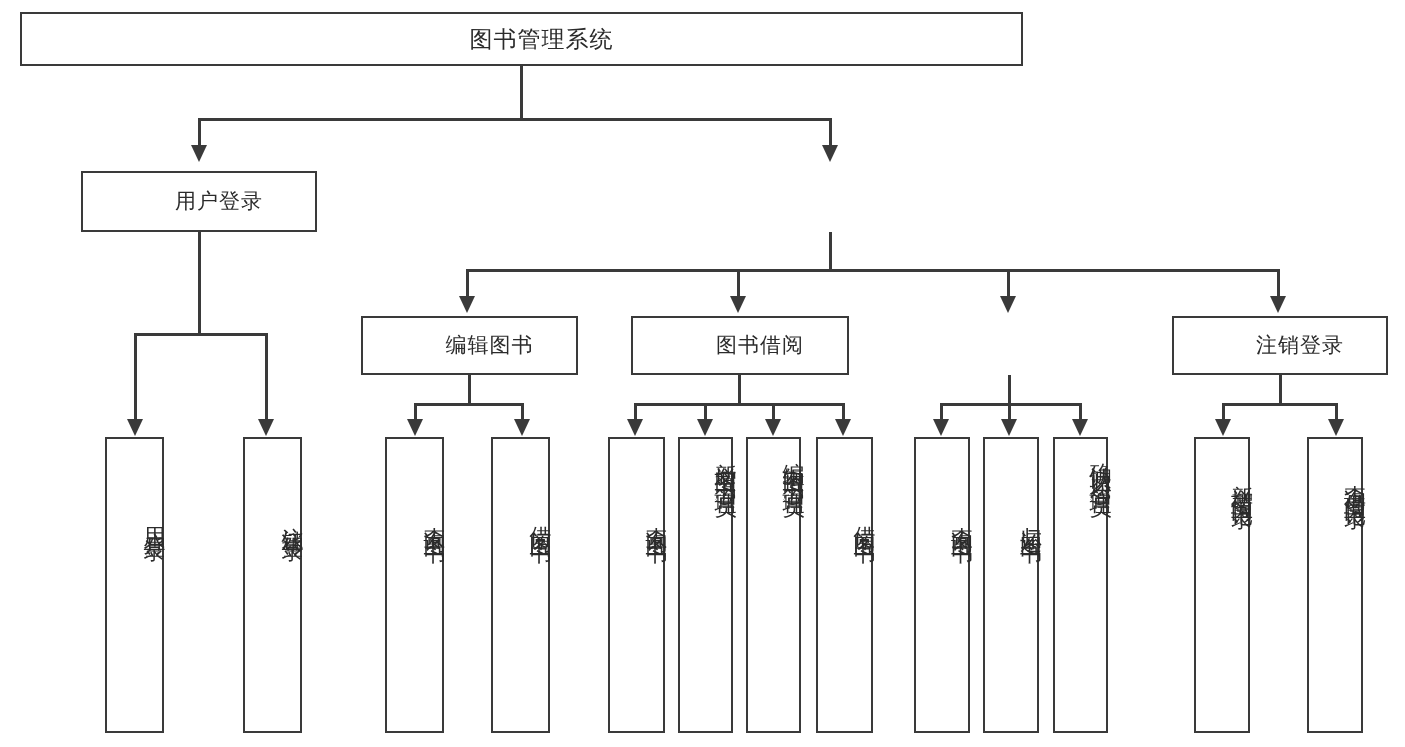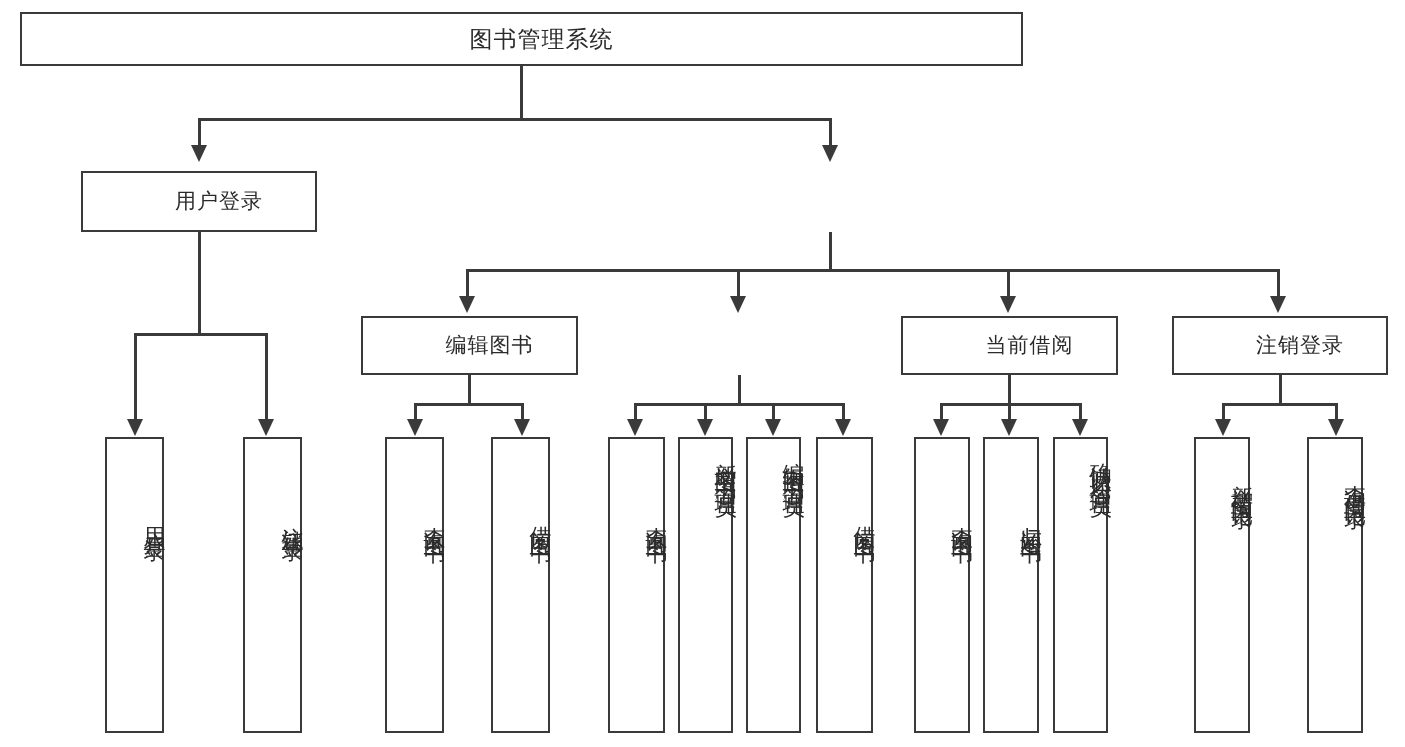--- a/index.html
+++ b/index.html
@@ -109,22 +109,22 @@
   <div class="ln v" style="left:1007px;top:269px;height:28px;"></div>
   <div class="ln v" style="left:1277px;top:269px;height:28px;"></div>
   <div class="arrow" style="left:459px;top:296px;"></div>
   <div class="arrow" style="left:730px;top:296px;"></div>
   <div class="arrow" style="left:1000px;top:296px;"></div>
   <div class="arrow" style="left:1270px;top:296px;"></div>
 
   <div class="node lvl3" style="left:361px;top:316px;width:217px;height:59px;">
     <span class="lbl">编辑图书</span>
   </div>
-  <div class="node lvl3" style="left:901px;top:316px;width:217px;height:59px;">
-    <span class="lbl">当前借阅</span>
+  <div class="node lvl3" style="left:631px;top:316px;width:218px;height:59px;">
+    <span class="lbl">图书借阅</span>
   </div>
   <div class="node lvl3" style="left:1172px;top:316px;width:216px;height:59px;">
     <span class="lbl">注销登录</span>
   </div>
 
   <div class="ln v" style="left:468px;top:375px;height:30px;"></div>
   <div class="ln h" style="left:414px;top:403px;width:110px;"></div>
   <div class="ln v" style="left:414px;top:403px;height:17px;"></div>
   <div class="ln v" style="left:521px;top:403px;height:17px;"></div>
   <div class="arrow" style="left:407px;top:419px;"></div>

